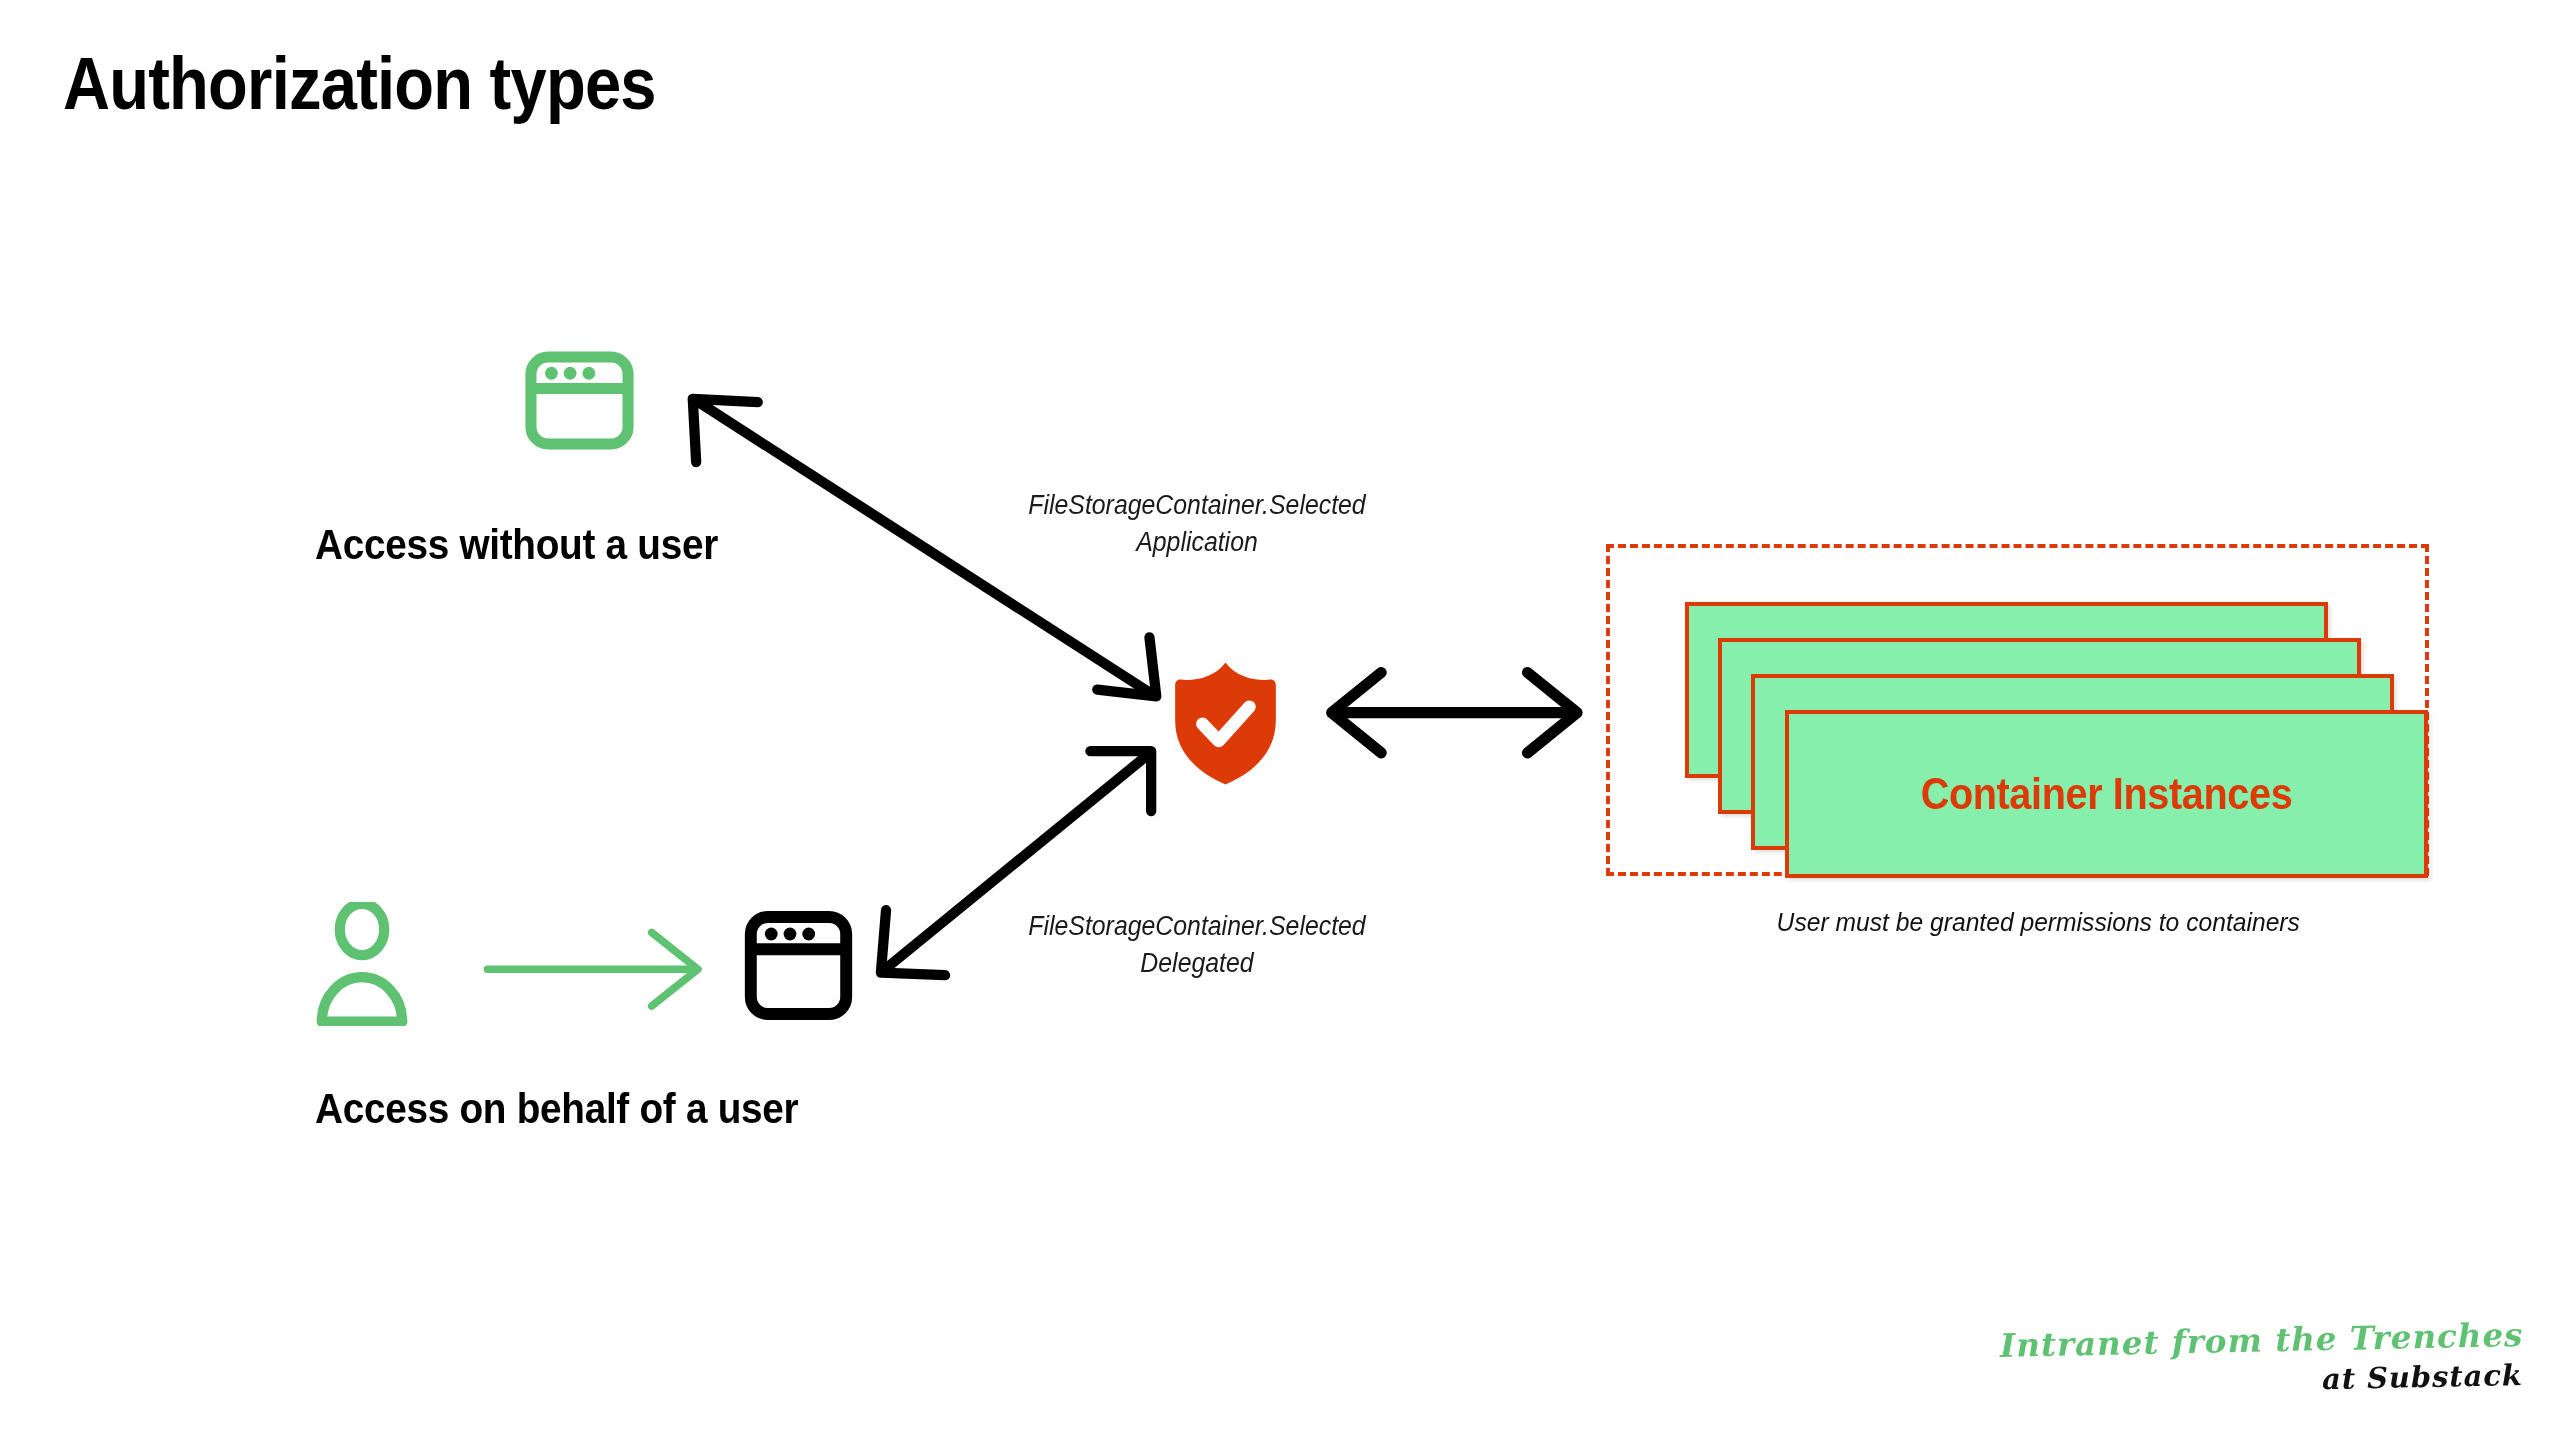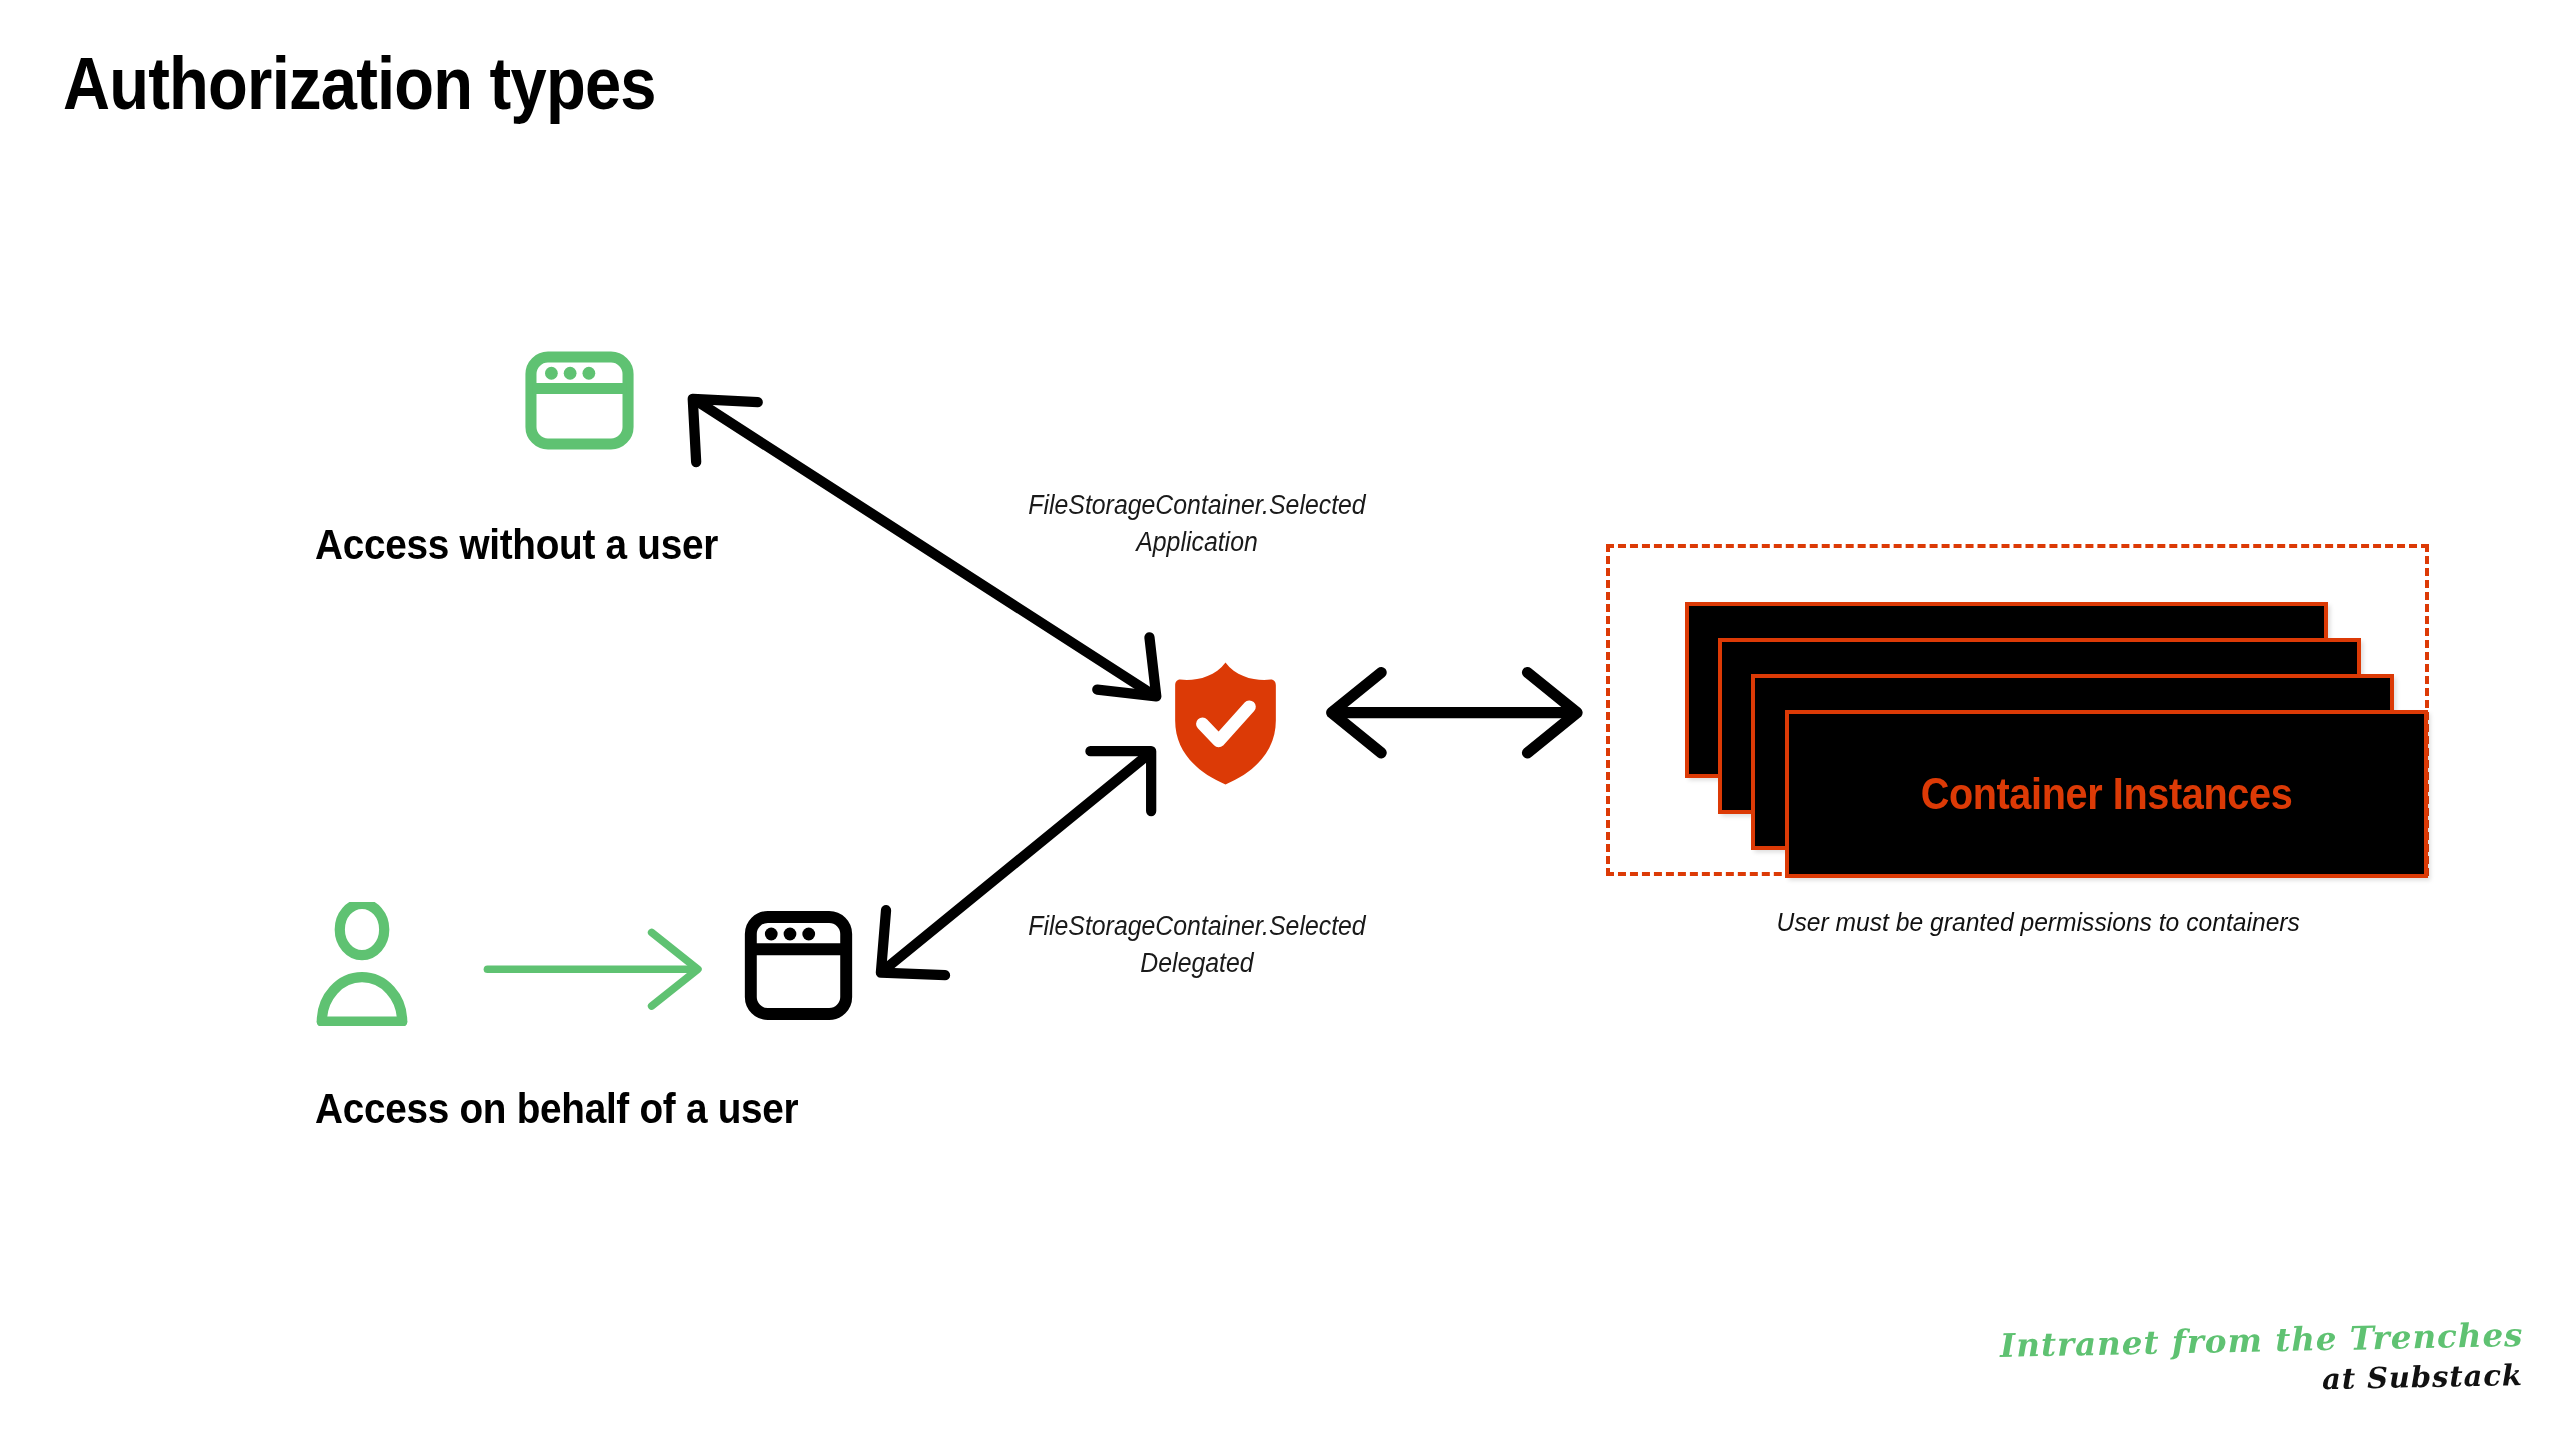--- a/index.html
+++ b/index.html
@@ -105,21 +105,21 @@
   }
   .dashed-frame {
     position: absolute;
     inset: 0;
     border: 4.3px dashed #DC3A06;
     box-sizing: border-box;
   }
   .stack-rect {
     position: absolute;
     border: 4.3px solid #DC3A06;
-    background: #000000;
+    background: #86efac;
     box-sizing: border-box;
     box-shadow: 2.6px 2.6px 4.3px rgba(0,0,0,0.13);
     text-align: right;
   }
   #rect-1 { left: 79px;  top: 58px;  width: 643px; height: 176px; }
   #rect-2 { left: 112px; top: 94px; width: 643px; height: 176px; }
   #rect-3 { left: 145px; top: 130px; width: 643px; height: 176px; }
   #rect-4 { left: 179px; top: 166px; width: 643px; height: 104px;
             height: 168px; display: flex; align-items: center; justify-content: center; }
   .container-text {

